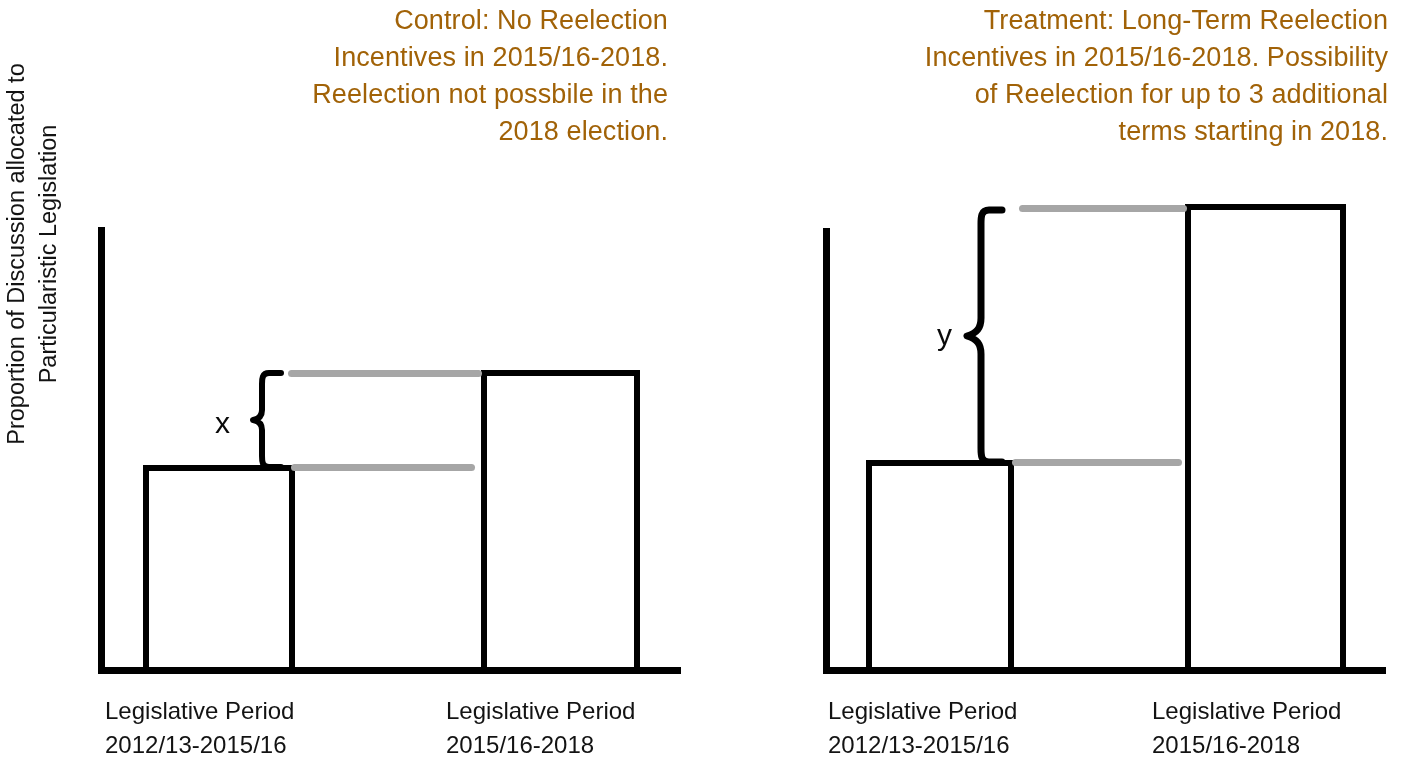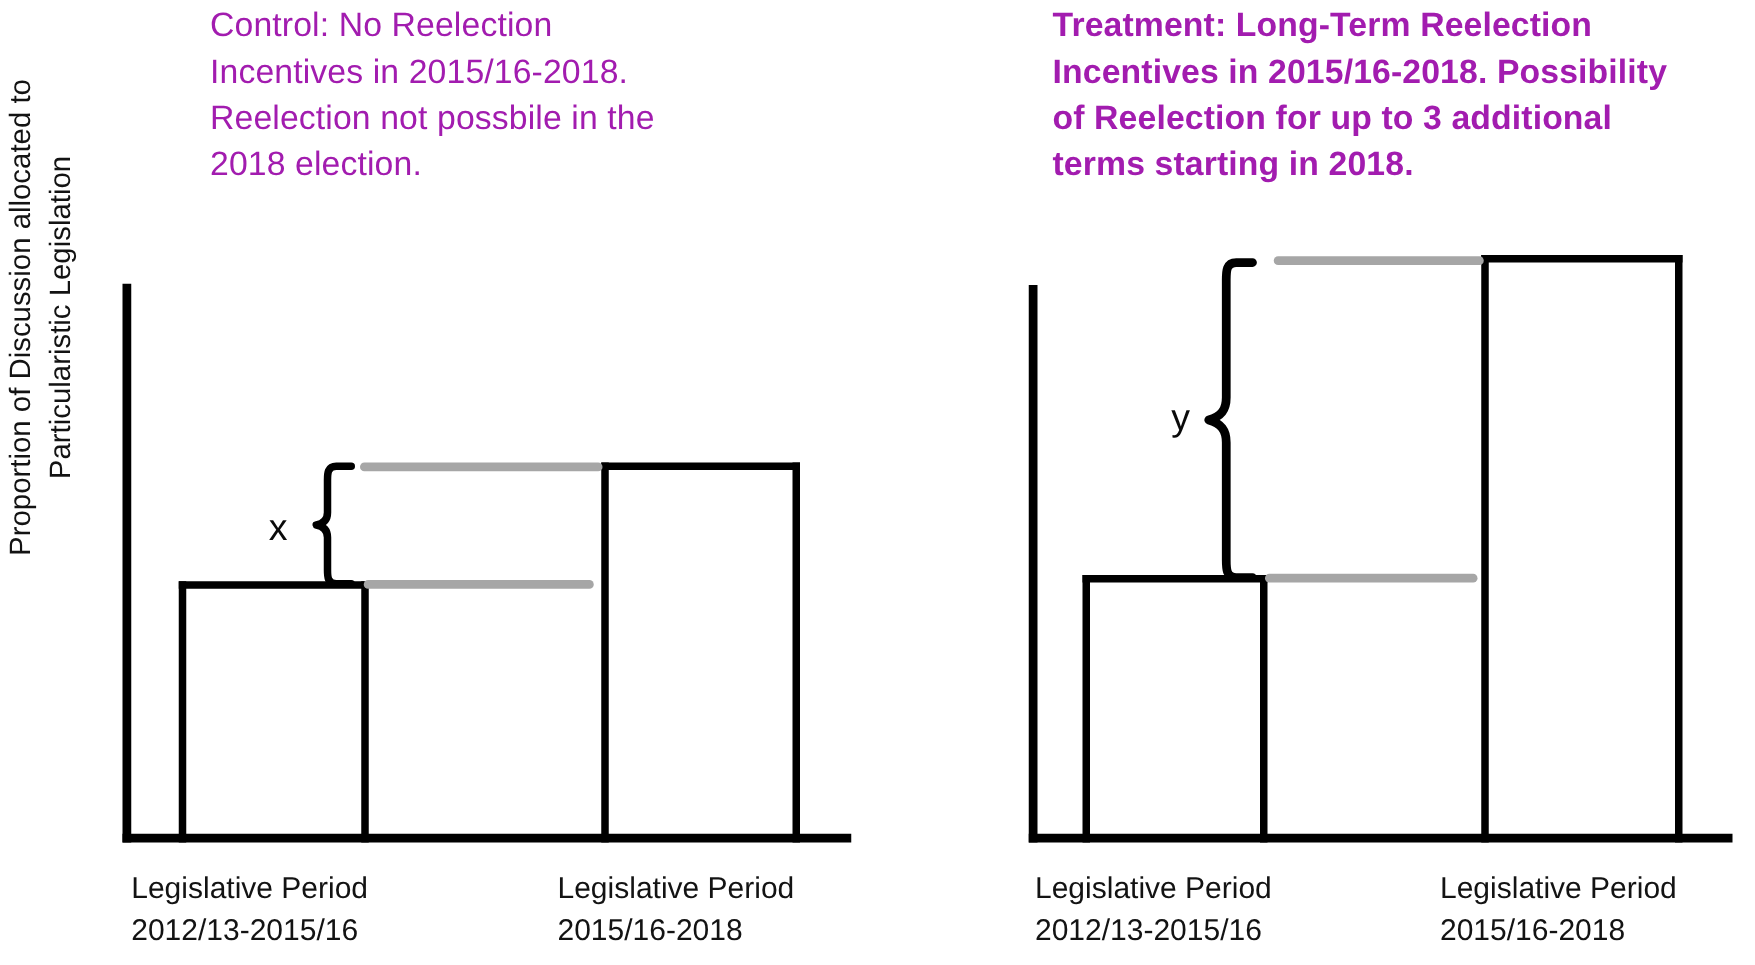--- a/index.html
+++ b/index.html
@@ -15,30 +15,30 @@
     position: relative;
     width: 1404px;
     height: 772px;
     background: #ffffff;
     overflow: hidden;
   }
 
   
   .panel-title {
     position: absolute;
-    text-align: left;
+    text-align: right;
     font-size: 27px;
     line-height: 37px;
     font-weight: 400;
-    color: #a21caf;
+    color: #a16207;
     white-space: pre-line;
     letter-spacing: 0.1px;
   }
   #title-control  { left: 168px; top: 2px;  width: 500px; }
-  #title-treatment{ left: 842px; top: 2px;  width: 546px; font-weight: bold; }
+  #title-treatment{ left: 842px; top: 2px;  width: 546px; }
 
   
   #y-axis-label {
     position: absolute;
     left: -228px;
     top: 222px;
     width: 520px;
     height: 64px;
     transform: rotate(-90deg);
     transform-origin: 260px 32px;

